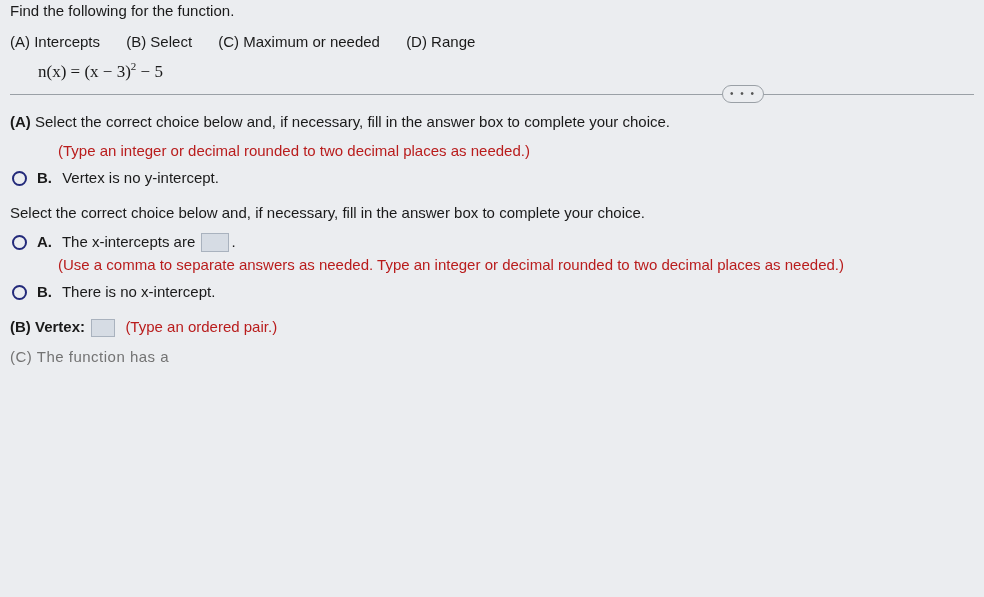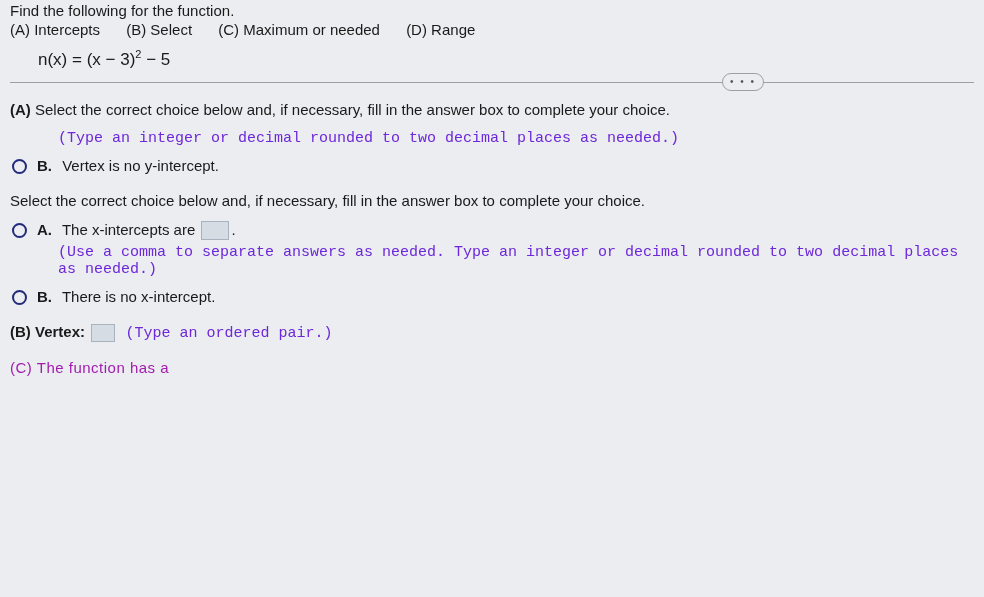--- a/index.html
+++ b/index.html
@@ -19,24 +19,25 @@
 }
 .intro-line {
   margin: 2px 0;
 }
 .parts-line {
   margin: 2px 0;
 }
 .part-label {
   display: inline-block;
   margin-right: 22px;
+  margin-top: 12px;
 }
 .formula-row {
   margin: 10px 0 2px 28px;
-  font-family: Liberation Sans, sans-serif;
+  font-family: Liberation Serif, serif;
   font-size: 17px;
 }
 .formula-row sup { font-size: 11px; vertical-align: super; }
 .hr-wrap {
   position: relative;
   margin: 12px 0 18px 0;
 }
 .hr-line {
   border: 0;
   border-top: 1px solid #9aa0a6;
@@ -82,43 +83,42 @@
 }
 .opt-body {
   flex: 1;
 }
 .opt-label {
   font-weight: bold;
   margin-right: 6px;
 }
 .opt-text {}
 .hint {
-  color: #6d28d9;
+  color: #b91c1c;
   margin: 2px 0 10px 48px;
-  font-family: Liberation Mono, monospace;
 }
 .answer-box {
   display: inline-block;
   width: 26px;
   height: 17px;
   background: #d6dce4;
   border: 1px solid #a9b2be;
   vertical-align: middle;
   margin: 0 2px;
 }
 .answer-box.small {
   width: 22px;
   height: 16px;
 }
 .vertex-row {
   margin: 12px 0 4px 0;
 }
 .truncated {
-  margin-top: 17px;
-  color: #a21caf;
+  margin-top: 11px;
+  color: #737373;
   letter-spacing: 0.5px;
 }
 b { font-weight: bold; }
 </style>
 </head>
 <body>
 
 <div class="page">
 
   <div class="intro-line">Find the following for the function.</div>

